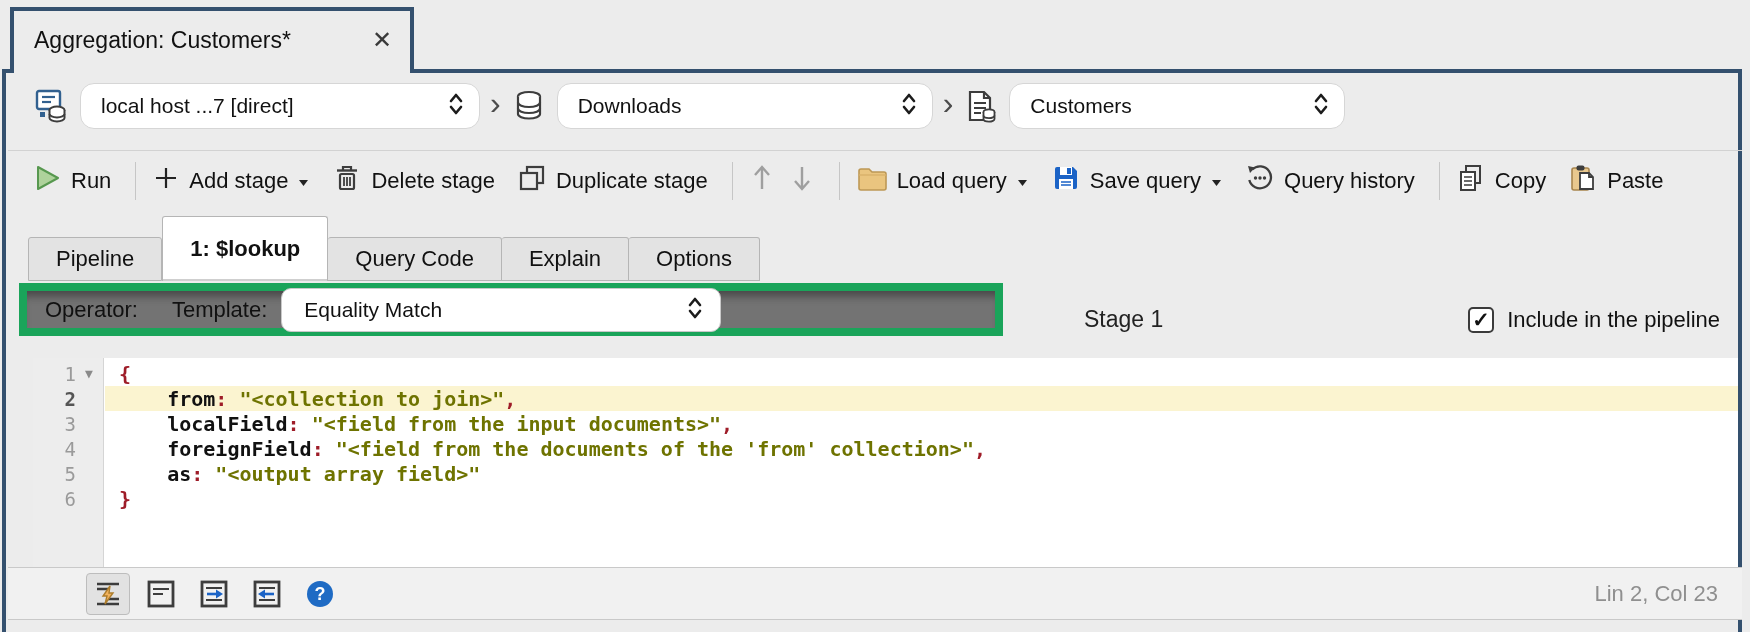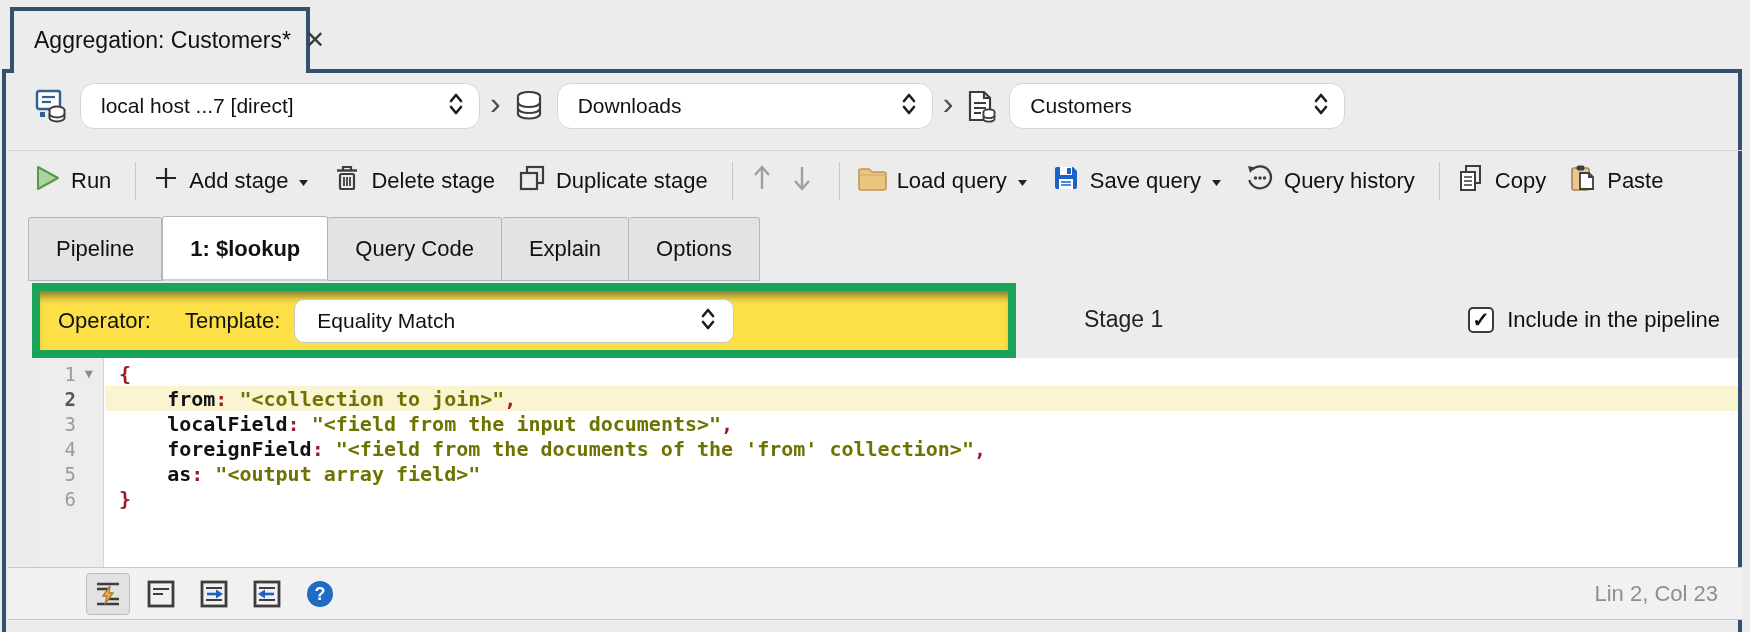--- a/index.html
+++ b/index.html
@@ -3,23 +3,23 @@
 <meta charset="utf-8">
 <style>
   * { box-sizing: border-box; margin: 0; padding: 0; }
   html,body { width:1750px; height:632px; }
   body { font-family:"Liberation Sans", sans-serif; background:#ececec; position:relative; overflow:hidden; }
 
   .frame { position:absolute; left:2px; top:69px; width:1740px; height:600px;
            border:4px solid var(--navy); pointer-events:none; z-index:1; }
 
   
-  .main-tab { position:absolute; left:10px; top:7px; width:300px; height:66px; z-index:3;
+  .main-tab { position:absolute; left:10px; top:7px; width:404px; height:66px; z-index:3;
               background:#ececec; border:4px solid var(--navy); border-bottom:none;
-              display:flex; align-items:center; padding:0 18px 4px 20px; }
+              display:flex; align-items:center; padding:0 18px 4px 20px;gap:40px; }
   .main-tab .title { font-size:23px; color:#111; flex:1; white-space:nowrap; }
   .main-tab .close { font-size:24px; color:#3a3a3a; margin-left:14px; line-height:1; cursor:default; }
 
   
   .crumbs { position:absolute; left:8px; top:76px; right:8px; height:60px;
             display:flex; align-items:center; padding-left:24px; z-index:2; }
   .pill { height:46px; background:#fff; border:1px solid #d6d6d6; border-radius:14px;
           display:flex; align-items:center; padding:0 14px 0 20px; font-size:21px; color:#111; }
   .pill .val { flex:1; white-space:nowrap; overflow:hidden; }
   .crumb-sep { font-size:32px; color:#4c4c4c; font-weight:300; margin:0 10px; padding-bottom:6px; }
@@ -28,31 +28,31 @@
   
   .toolbar { position:absolute; left:8px; top:150px; right:8px; height:60px;
              border-top:1px solid #d2d2d2; display:flex; align-items:center;
              padding-left:24px; z-index:2; }
   .tbtn { display:flex; align-items:center; gap:9px; font-size:22px; color:#111;
           margin-right:22px; white-space:nowrap; }
   .tdiv { width:1px; height:38px; background:#c6c6c6; margin:0 16px 0 2px; }
 
   
   .tabs { position:absolute; left:28px; top:216px; height:65px; display:flex; align-items:flex-end; z-index:2; }
-  .tab { height:64px; background:#e3e3e3; border:1px solid #b5b5b5; border-left:none;
+  .tab { height:44px; background:#e3e3e3; border:1px solid #b5b5b5; border-left:none;
          display:flex; align-items:center; padding:0 27px; font-size:22px; color:#111;
          border-radius:3px 3px 0 0; }
   .tab:first-child { border-left:1px solid #b5b5b5; }
   .tab.active { height:65px; background:#fff; font-weight:bold; border-left:1px solid #b5b5b5;
                 border-bottom:none; position:relative; z-index:2; box-shadow:0 -2px 0 #cfcfcf inset; }
 
   
   .stage-strip { position:absolute; left:8px; top:281px; right:8px; height:77px; z-index:2; }
-  .green-box { position:absolute; left:24px; top:2px; width:984px; height:75px;
-               border:8px solid var(--green); background:#fde047;
+  .green-box { position:absolute; left:11px; top:2px; width:984px; height:53px;
+               border:8px solid var(--green); background:#737373;
                box-shadow: inset 0 10px 8px -5px rgba(35,35,35,.55);
                display:flex; align-items:center; padding-left:18px; }
   .fld-label { font-size:22px; color:#111; }
   .combo { position:relative; width:256px; height:44px; background:#fff; border:1px solid #c9c9c9;
            border-radius:10px; margin-left:14px; display:flex; align-items:center; padding-left:20px; }
   .combo .val { font-size:21px; color:#111; background:var(--selection); padding:2px 6px; }
   .combo .dd-btn { position:absolute; right:5px; top:5px; width:36px; height:32px; background:#fff;
                    border:1px solid #c3c3c3; border-radius:8px; display:flex; align-items:center;
                    justify-content:center; box-shadow:0 1px 1px rgba(0,0,0,.12); }
   .select { position:relative; width:440px; height:44px; background:#fff; border:1px solid #c9c9c9;

